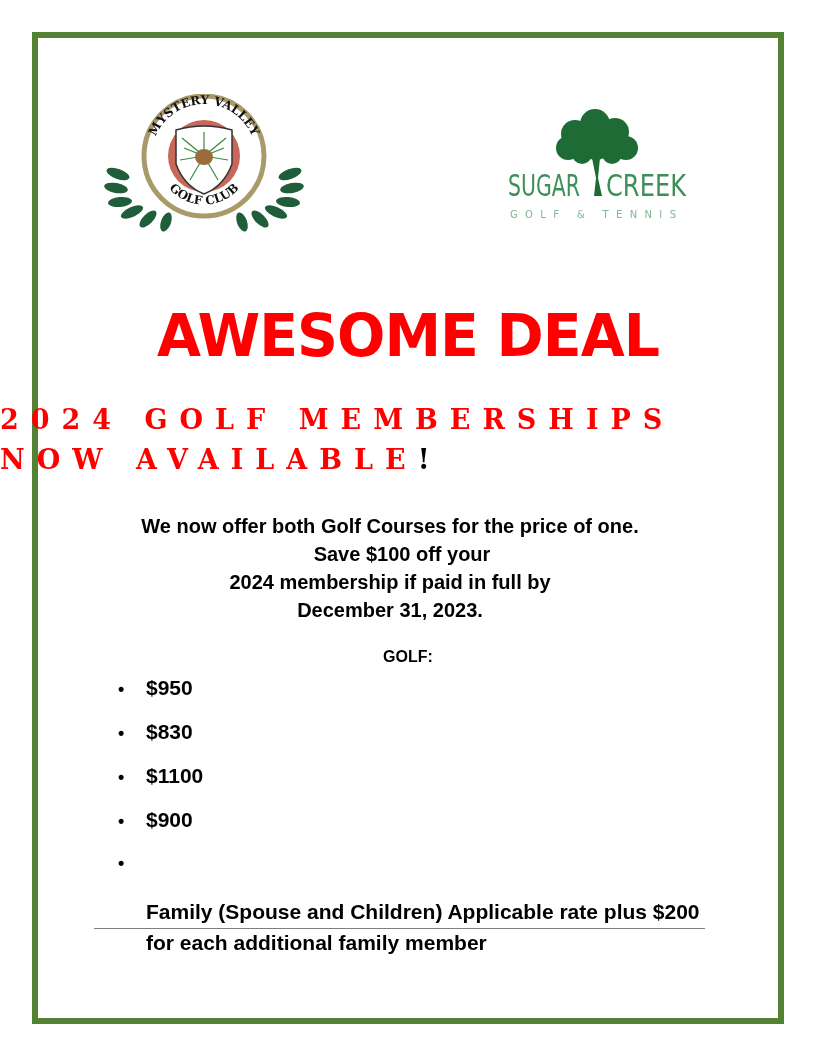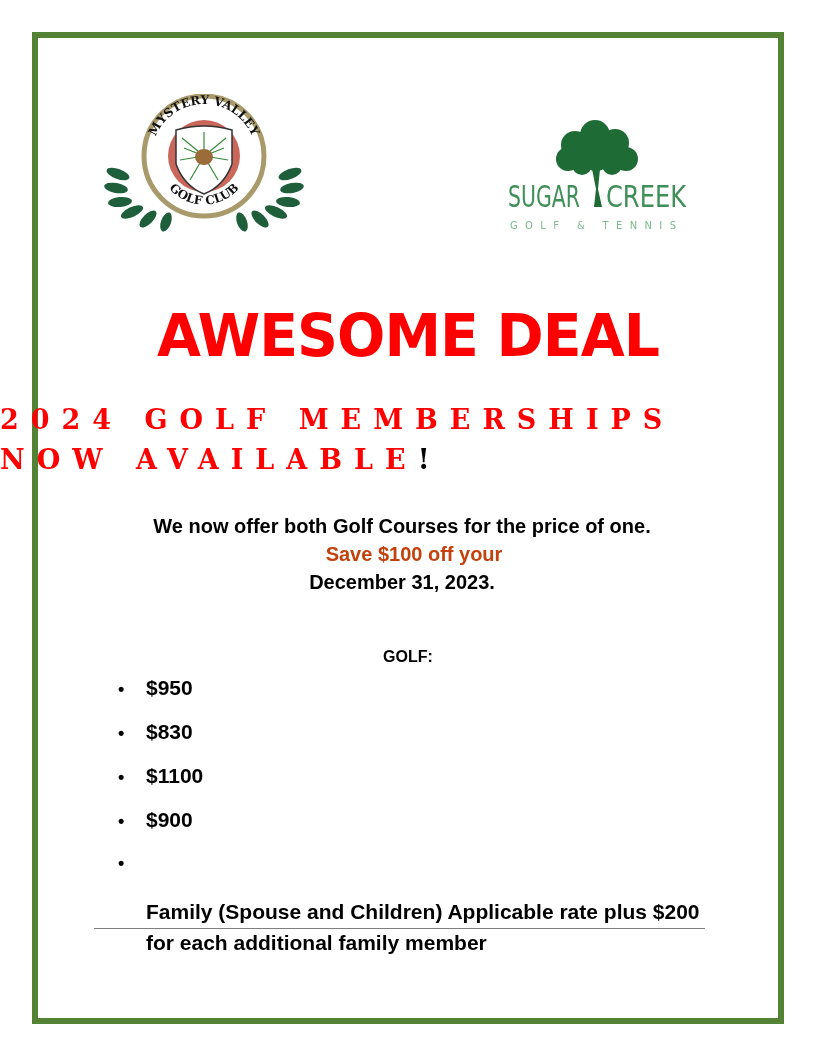--- a/index.html
+++ b/index.html
@@ -1,28 +1,28 @@
 <!DOCTYPE html>
 <html><head>
 <meta charset="utf-8">
 <style>
   html, body { margin:0; padding:0; background:#ffffff; }
   body { width:816px; height:1056px; position:relative; overflow:hidden; font-family:"Liberation Sans", sans-serif; color:#000; }
   .frame { position:absolute; left:32px; top:32px; width:740px; height:980px; border:6px solid #548235; }
   .logo-mv { position:absolute; left:104px; top:94px; width:200px; height:140px; }
-  .logo-sc { position:absolute; left:500px; top:119px; width:195px; height:120px; }
+  .logo-sc { position:absolute; left:500px; top:108px; width:195px; height:120px; }
   .headline { position:absolute; left:0; width:816px; top:298px; text-align:center; color:#ff0000;
     font-family:"DejaVu Sans", sans-serif; font-weight:bold; font-size:58px; letter-spacing:-1px; line-height:76px; transform:scaleX(0.98); }
   .sub { position:absolute; left:0; width:816px; text-align:left; color:#ff0000; font-family:"DejaVu Serif", serif; font-weight:bold;
     font-size:27px; letter-spacing:12px; line-height:40px; }
   .sub1 { top:400px; }
   .sub2 { top:440px; }
   .excl { color:#000; letter-spacing:0; }
-  .intro { position:absolute; left:0; width:780px; top:512px; text-align:center; font-weight:bold; font-size:20px; line-height:28px;padding-left:12px; }
-  .red { color:#c2410c;margin-left:24px; }
+  .intro { position:absolute; left:0; width:780px; top:512px; text-align:center; font-weight:bold; font-size:20px; line-height:28px; }
+  .red { color:#000000;margin-left:24px; }
   .golf-label { position:absolute; left:0; width:816px; top:648px; text-align:center; font-weight:bold; font-size:16px; }
   .rates { position:absolute; left:118px; top:676px; width:600px; }
   .rate-row { display:flex; align-items:baseline; height:44px; font-weight:bold; font-size:21px; }
   .bullet { width:28px; font-size:18px; }
   .rate-name { width:336px; }
   .rate-price { }
   .family { display:flex; font-weight:bold; font-size:21px; line-height:31px; margin-top:-4px; }
   .family-text { width:560px;margin-top:48px; }
   .rule { position:absolute; left:94px; top:928px; width:611px; height:1px; background:#7f7f7f; }
 </style>
@@ -95,20 +95,21 @@
 </div>
 
 <div class="headline">AWESOME DEAL</div>
 
 <div class="sub sub1">2024 GOLF MEMBERSHIPS</div>
 <div class="sub sub2"><span>NOW AVAILABLE</span><span class="excl">!</span></div>
 
 <div class="intro">
   <div>We now offer both Golf Courses for the price of one.</div>
   <div class="red">Save $100 off your</div>
+  <div>2024 membership if paid in full by</div>
   <div>December 31, 2023.</div>
 </div>
 
 <div class="golf-label">GOLF:</div>
 
 <div class="rates">
   <div class="rate-row">
     <span class="bullet">•</span>
     <span class="rate-price">$950</span>
   </div>

